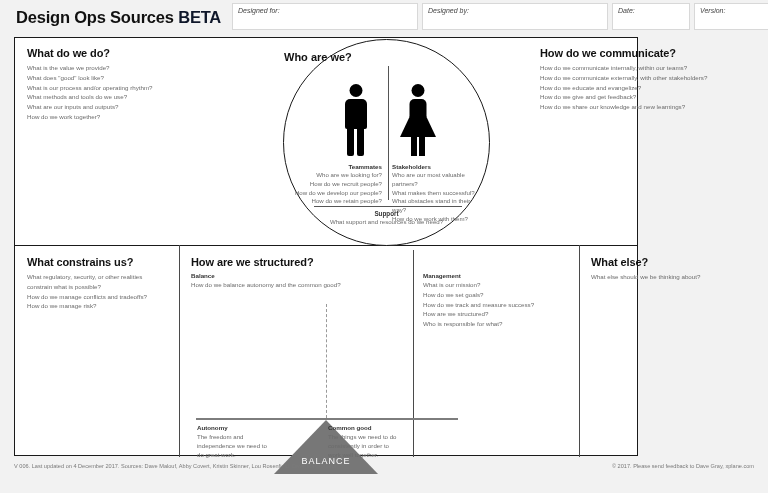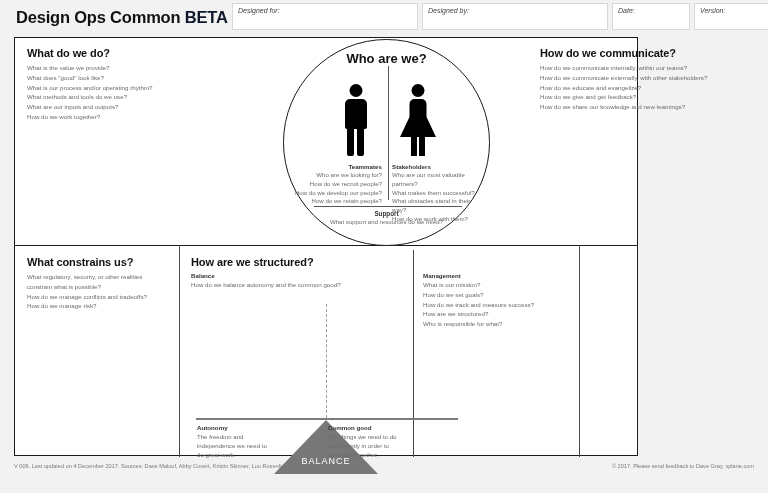--- a/index.html
+++ b/index.html
@@ -66,21 +66,21 @@
     position: absolute;
     left: 268px; top: 1px;
     width: 207px; height: 207px;
     border: 1.4px solid #1a1a1a;
     border-radius: 50%;
     background: #fff;
     z-index: 5;
   }
   .circle-title {
     position: absolute; left: 0; right: 0; top: 11px;
-    text-align: center; font-size: 13px; font-weight: bold; color: #111;
+    font-size: 11px; font-weight: bold; color: #111;
   }
   .circle-split {
     position: absolute; left: 103.5px; top: 26px;
     width: 0; height: 134px; border-left: 1.1px solid #555;
   }
   .figs {
     position: absolute; left: 0; right: 0; top: 44px;
     display: flex; justify-content: center; align-items: flex-end; gap: 22px;
     height: 72px;
   }
@@ -174,21 +174,21 @@
     font-size: 5.6px; color: #7a7a7a; white-space: nowrap;
   }
 </style>
 </head>
 <body>
 
 <div class="page">
 
   <div class="header">
     <div class="brand">
-      <span>Design Ops Common</span>
+      <span>Design Ops Sources</span>
       <span class="beta">BETA</span>
     </div>
     <div class="meta-fields">
       <div class="meta-box mb-for">
         <span class="lbl">Designed for:</span>
       </div>
       <div class="meta-box mb-by">
         <span class="lbl">Designed by:</span>
       </div>
       <div class="meta-box mb-date">
@@ -253,20 +253,26 @@
       <div class="col-h">Management</div>
       <div class="qlist">
         <div>What is our mission?</div>
         <div>How do we set goals?</div>
         <div>How do we track and measure success?</div>
         <div>How are we structured?</div>
         <div>Who is responsible for what?</div>
       </div>
     </div>
 
+    <div class="block" style="left:576px; top:218px; width:160px;">
+      <div class="qtitle">What else?</div>
+      <div class="qlist">
+        <div>What else should we be thinking about?</div>
+      </div>
+    </div>
 
     <div class="block" style="left:176px; top:218px; width:275px; height:200px;">
       <div class="seesaw-dash"></div>
       <div class="seesaw-beam"></div>
       <div class="tri"></div>
       <div class="tri-label">BALANCE</div>
 
       <div class="bal-col" style="left:6px; width:86px;">
         <div class="col-h">Autonomy</div>
         <div class="col-l">

